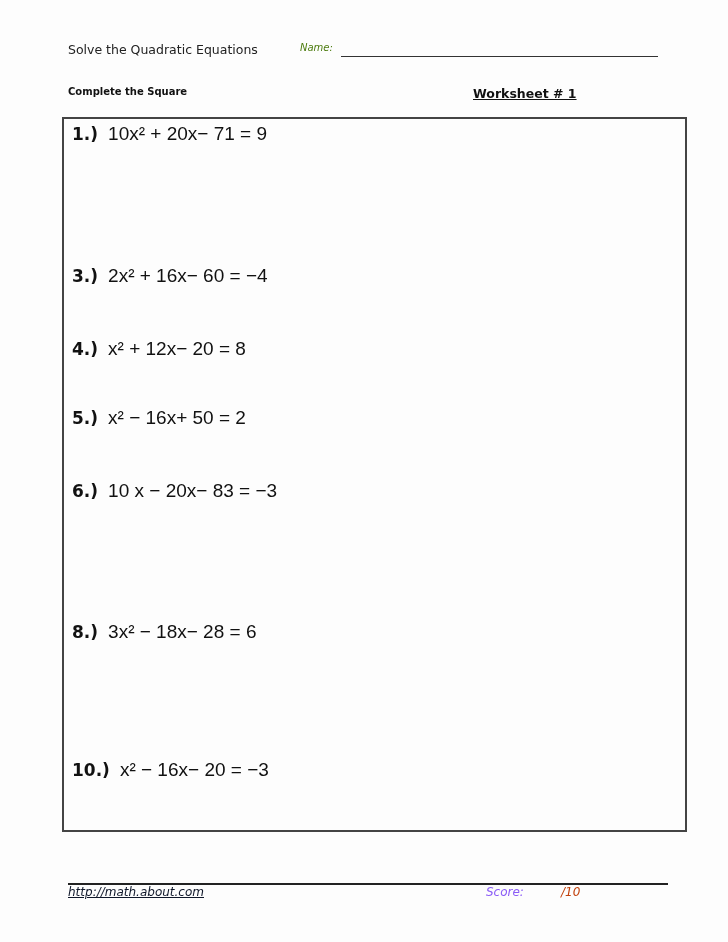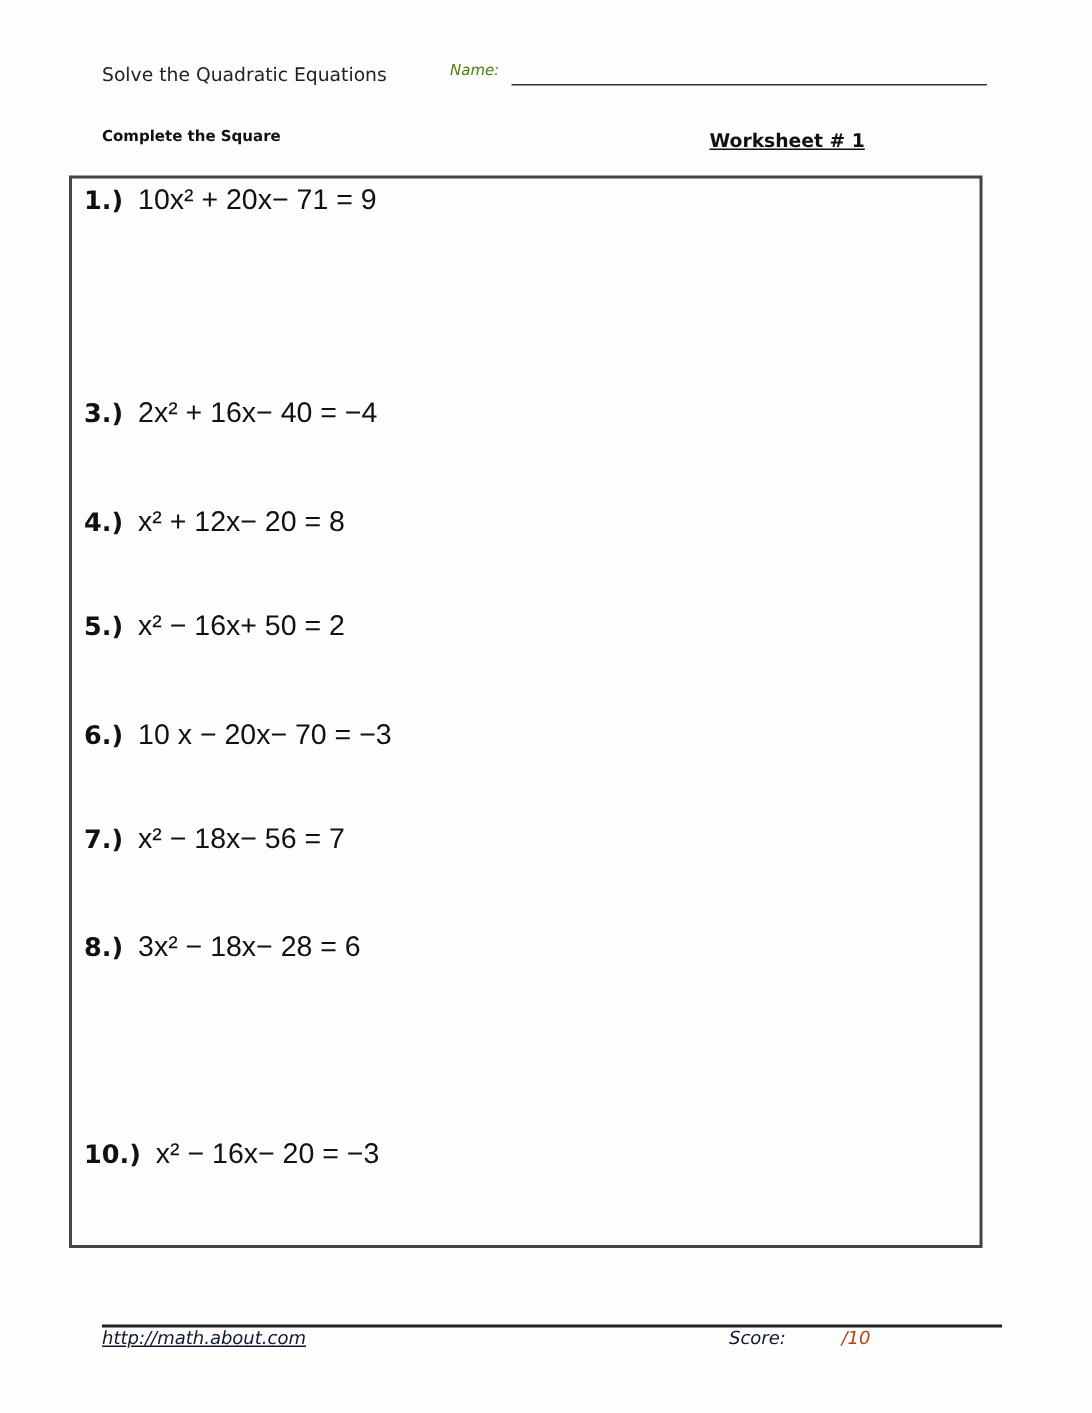--- a/index.html
+++ b/index.html
@@ -47,26 +47,27 @@
     .worksheet-label {
       position: absolute;
       left: 473px;
       top: 86px;
       font-size: 12.5px;
       font-weight: bold;
       text-decoration: underline;
     }
     .problem-box {
       position: absolute;
-      left: 46px;
+      left: 62px;
       top: 117px;
       width: 605px;
       height: 711px;
       border: 2px solid #444;
       box-sizing: content-box;
+      padding-left: 16px;
     }
     .problem {
       position: absolute;
       left: 8px;
       font-family: "Liberation Sans", sans-serif;
       font-size: 19px;
       white-space: nowrap;
       color: #111;
     }
     .problem .num {
@@ -94,21 +95,21 @@
       font-style: italic;
       color: #0f172a;
       text-decoration: underline;
     }
     .score-label {
       position: absolute;
       left: 486px;
       top: 885px;
       font-size: 12px;
       font-style: italic;
-      color: #0f172a;
+      color: #8b5cf6;
     }
     .score-total {
       position: absolute;
       left: 561px;
       top: 885px;
       font-size: 12px;
       font-style: italic;
       color: #c2410c;
     }
   </style>
@@ -122,33 +123,30 @@
   <div class="name-line"></div>
 
   <div class="subtitle">Complete the Square</div>
   <div class="worksheet-label">Worksheet # 1</div>
 
   <div class="problem-box">
     <div class="problem" style="top: 4px;">
       <span class="num">1.)</span><span class="eq">10x² + 20x− 71 = 9</span>
     </div>
     <div class="problem" style="top: 146px;">
-      <span class="num">3.)</span><span class="eq">2x² + 16x− 40 = −4</span>
+      <span class="num">3.)</span><span class="eq">2x² + 16x− 60 = −4</span>
     </div>
     <div class="problem" style="top: 219px;">
       <span class="num">4.)</span><span class="eq">x² + 12x− 20 = 8</span>
     </div>
     <div class="problem" style="top: 288px;">
       <span class="num">5.)</span><span class="eq">x² − 16x+ 50 = 2</span>
     </div>
     <div class="problem" style="top: 361px;">
-      <span class="num">6.)</span><span class="eq">10 x − 20x− 70 = −3</span>
-    </div>
-    <div class="problem" style="top: 430px;">
-      <span class="num">7.)</span><span class="eq">x² − 18x− 56 = 7</span>
+      <span class="num">6.)</span><span class="eq">10 x − 20x− 83 = −3</span>
     </div>
     <div class="problem" style="top: 502px;">
       <span class="num">8.)</span><span class="eq">3x² − 18x− 28 = 6</span>
     </div>
     <div class="problem" style="top: 640px;">
       <span class="num">10.)</span><span class="eq">x² − 16x− 20 = −3</span>
     </div>
   </div>
 
   <div class="footer-line"></div>

